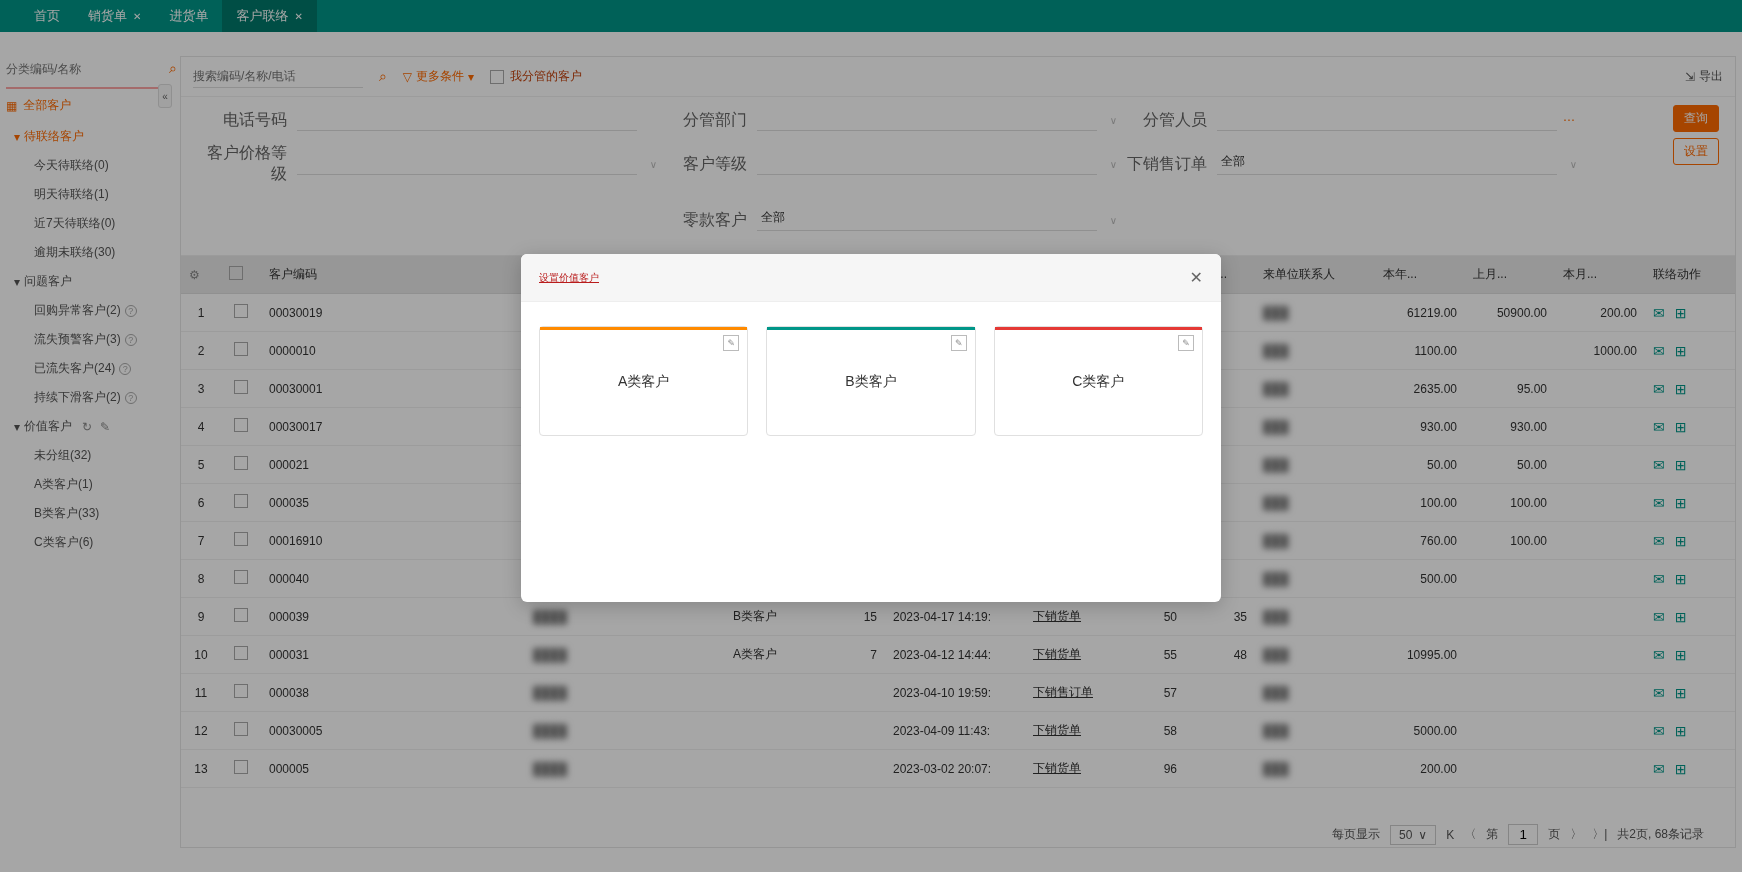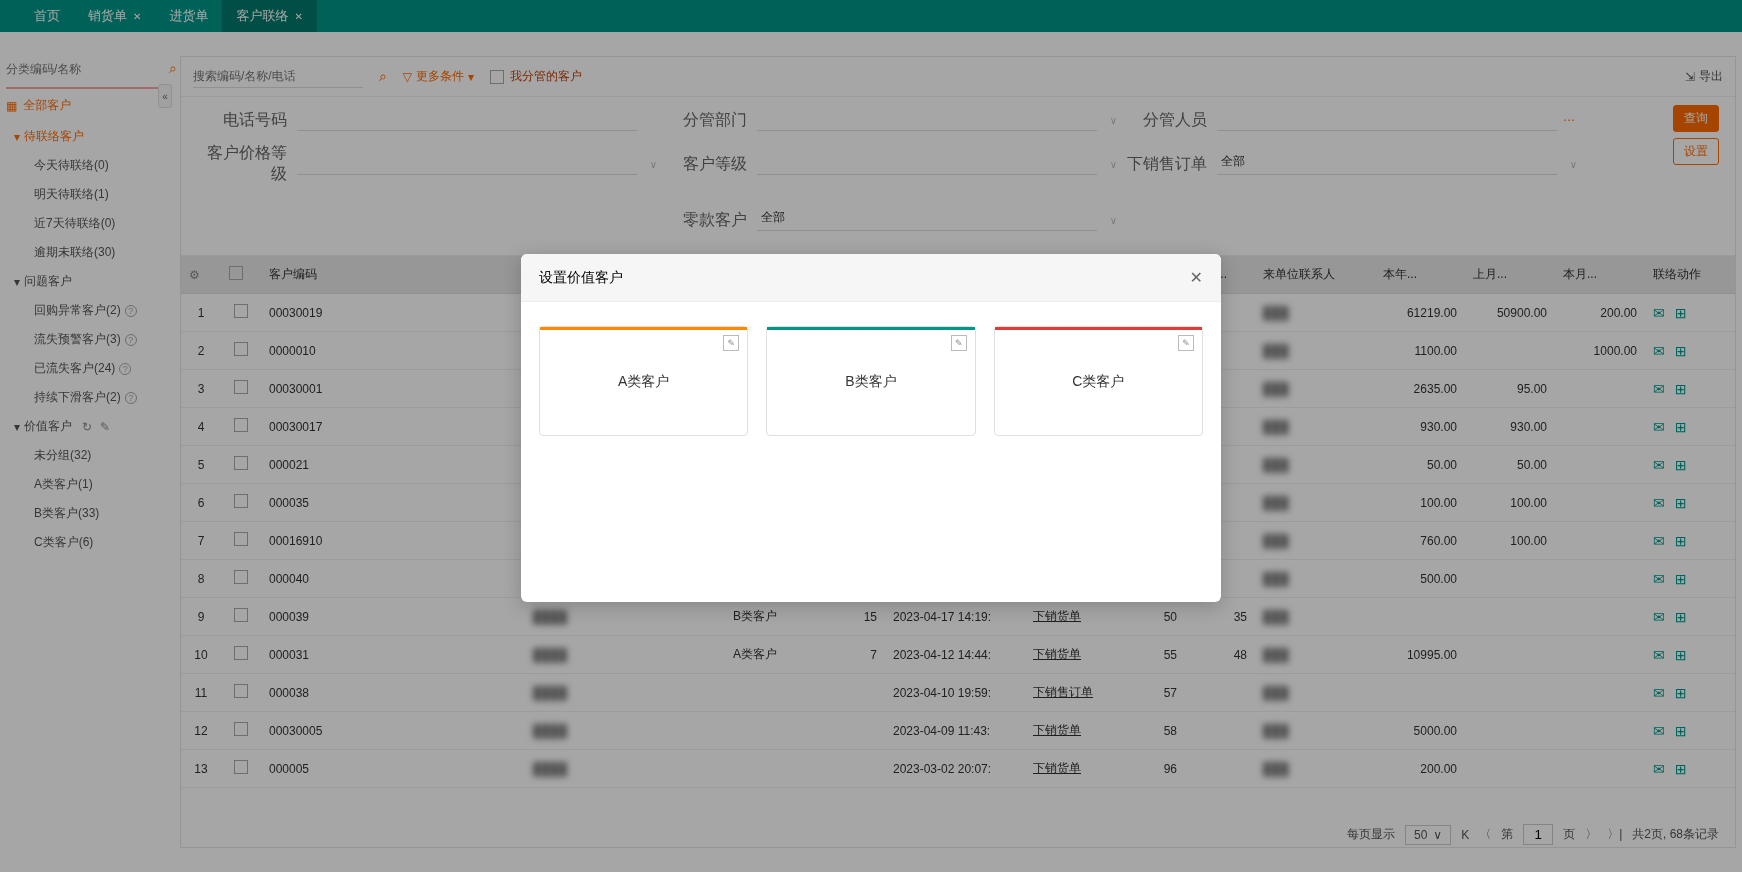--- a/index.html
+++ b/index.html
@@ -41,26 +41,26 @@
 table { border-collapse: collapse; width: 100%; font-size: 12px; }
 th { background: #e8e8e8; padding: 10px 8px; text-align: left; color: #333; font-weight: 500; white-space: nowrap; border-bottom: 1px solid #ddd; }
 td { padding: 10px 8px; border-bottom: 1px solid #f0f0f0; white-space: nowrap; color: #333; }
 td.num { text-align: right; }
 td.center { text-align: center; }
 .row-check { width: 14px; height: 14px; border: 1px solid #aaa; display: inline-block; }
 .link { text-decoration: underline; color: #333; }
 .gear { color: #888; }
 .action-icons { display: flex; gap: 10px; color: #009688; font-size: 14px; }
 .blur { color: transparent; text-shadow: 0 0 6px rgba(0,0,0,0.5); user-select: none; }
-.pagination { position: absolute; bottom: 2px; right: 16px; display: flex; align-items: center; gap: 10px; font-size: 12px; color: #555; }
+.pagination { position: absolute; bottom: 2px; right: 31px; display: flex; align-items: center; gap: 10px; font-size: 12px; color: #555; }
 .page-sel { border: 1px solid #ccc; padding: 2px 8px; display: flex; align-items: center; gap: 6px; }
 .page-inp { width: 30px; border: 1px solid #ccc; text-align: center; padding: 2px; }
 .modal { position: absolute; z-index: 200; top: 254px; left: 50%; transform: translateX(-50%); width: 700px; background: #fff; border-radius: 6px; box-shadow: 0 4px 20px rgba(0,0,0,0.2); }
 .modal-head { display: flex; align-items: center; justify-content: space-between; padding: 14px 18px; border-bottom: 1px solid #eee; background: #f6f6f6; border-radius: 6px 6px 0 0; }
-.modal-title { font-size: 14px; color: #000000; }
+.modal-title { font-size: 10px; color: #b91c1c; text-decoration: underline; }
 .modal-close { font-size: 16px; color: #666; cursor: pointer; }
 .modal-body { padding: 24px 18px 40px; display: flex; gap: 18px; min-height: 300px; }
 .card { flex: 1; border: 1px solid #e0e0e0; border-radius: 4px; position: relative; padding-top: 46px; text-align: center; height: 110px; }
 .card-bar { position: absolute; top: 0; left: 0; right: 0; height: 3px; }
 .card-a .card-bar { background: #ff8a00; }
 .card-b .card-bar { background: #009688; }
 .card-c .card-bar { background: #e53935; }
 .card-edit { position: absolute; top: 8px; right: 8px; width: 16px; height: 16px; border: 1px solid #bbb; display: flex; align-items: center; justify-content: center; font-size: 9px; color: #888; }
 .card-label { font-size: 14px; color: #333; }
 </style>

